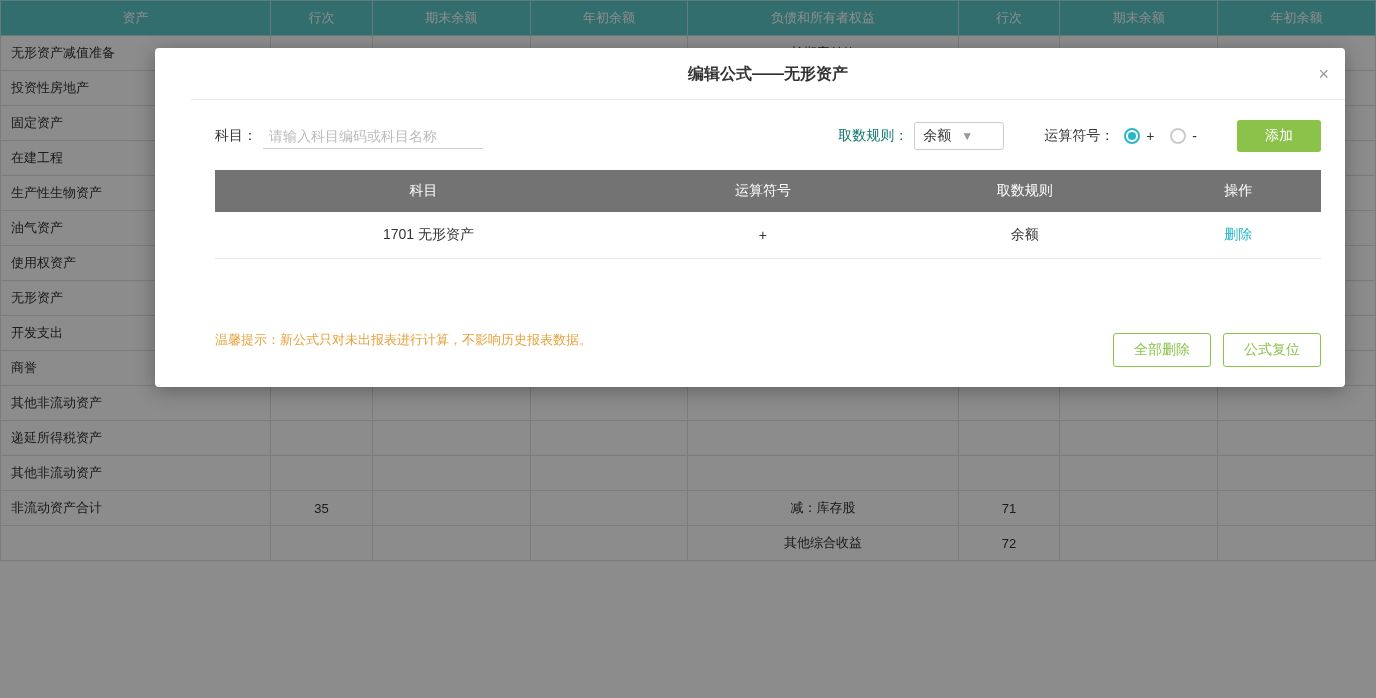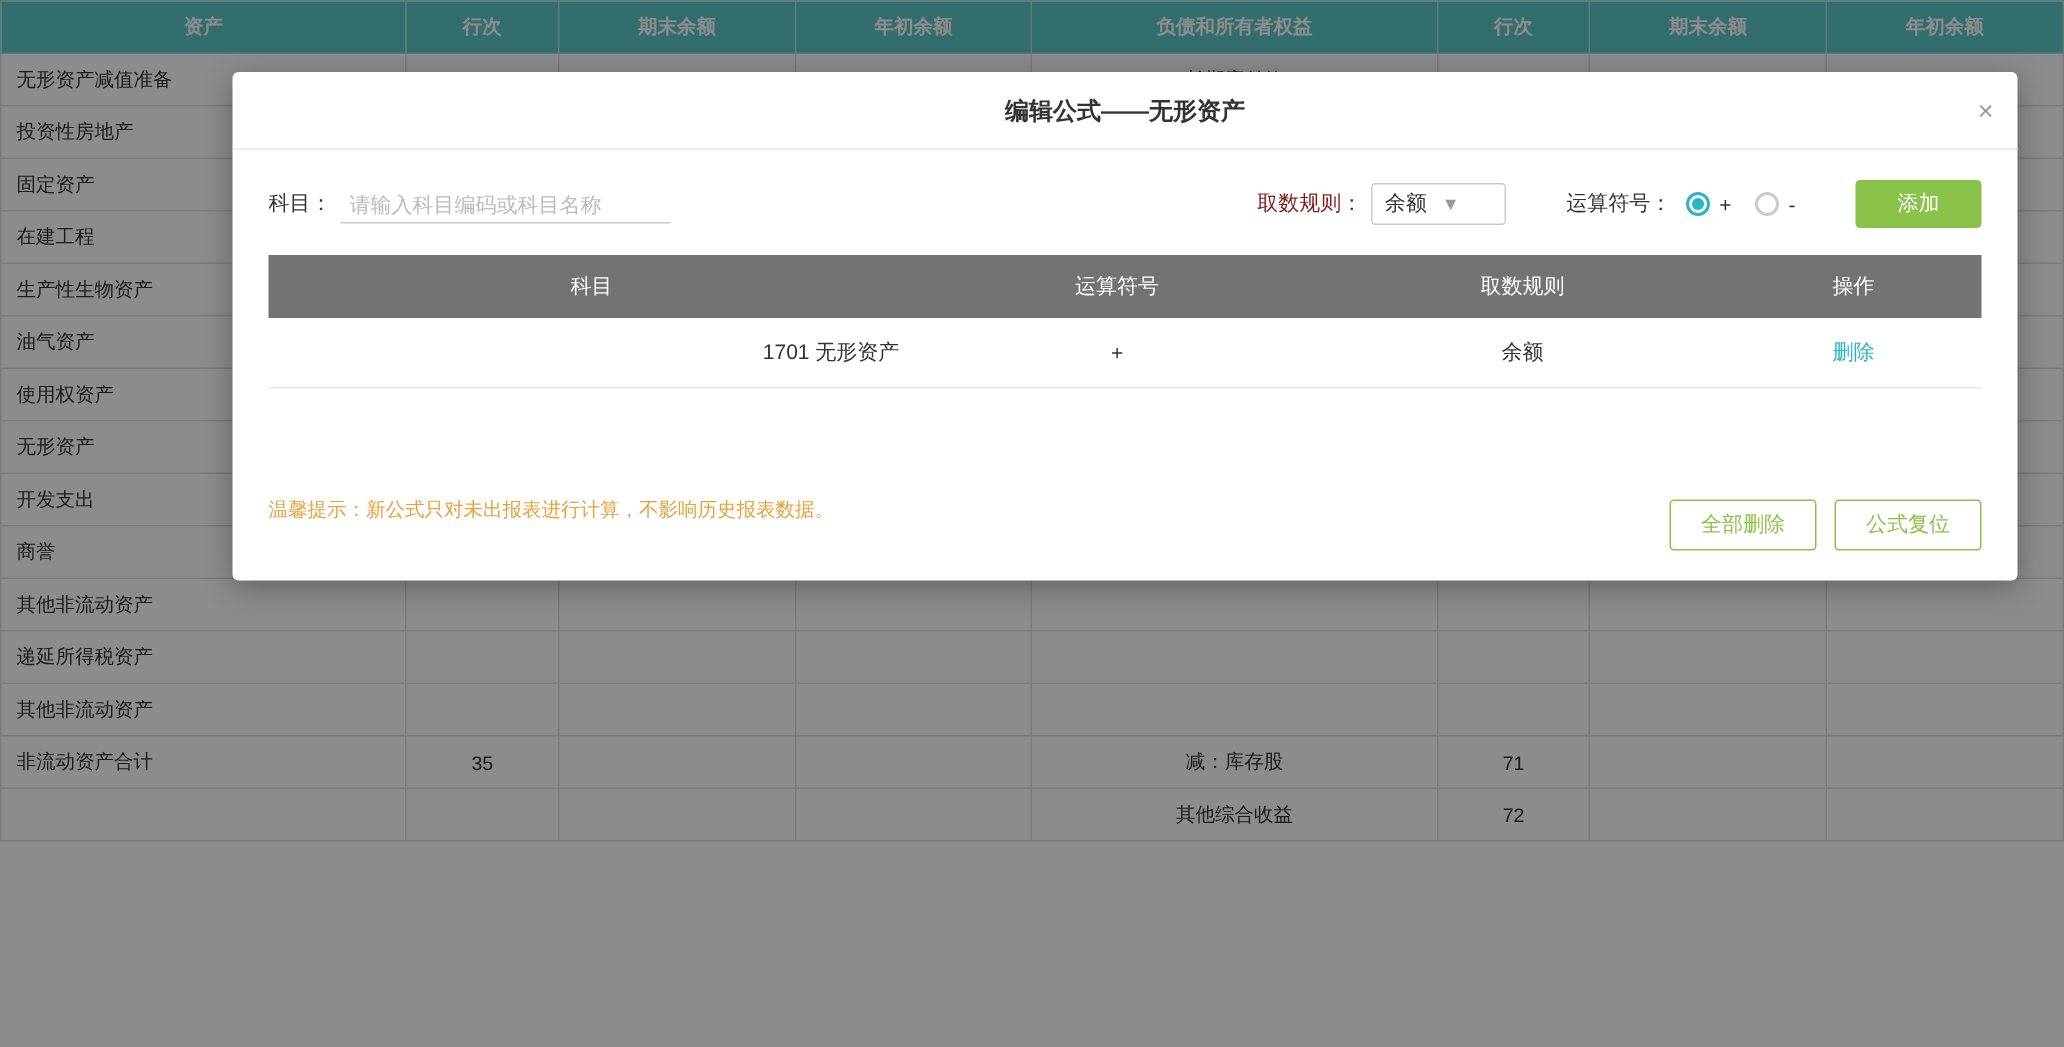--- a/index.html
+++ b/index.html
@@ -27,21 +27,21 @@
       border-collapse: collapse;
       font-size: 13px;
     }
 
     .bg-table th {
       background: #5bc8c8;
       color: #fff;
       padding: 8px 10px;
       text-align: center;
       border: 1px solid #aee0e0;
-      font-weight: bold;
+      font-weight: normal;
     }
 
     .bg-table td {
       padding: 8px 10px;
       border: 1px solid #e0e0e0;
       text-align: center;
       color: #333;
     }
 
     .bg-table td:first-child {
@@ -61,20 +61,21 @@
     
     .modal {
       position: absolute;
       top: 48px;
       left: 155px;
       width: 1190px;
       background: #fff;
       border-radius: 4px;
       z-index: 20;
       box-shadow: 0 4px 20px rgba(0,0,0,0.3);
+      padding-left: 36px;
     }
 
     .modal-header {
       padding: 16px 20px 14px;
       border-bottom: 1px solid #e8e8e8;
       display: flex;
       align-items: center;
       justify-content: center;
       position: relative;
     }
@@ -129,21 +130,21 @@
       background: transparent;
     }
 
     .form-input::placeholder { color: #bbb; }
 
     .form-separator {
       flex: 1;
     }
 
     .takeshu-label {
-      color: #7f1d1d;
+      color: #0f766e;
       font-size: 14px;
       margin-right: 6px;
       white-space: nowrap;
     }
 
     .takeshu-select {
       display: flex;
       align-items: center;
       border: 1px solid #ccc;
       border-radius: 3px;
@@ -502,21 +503,21 @@
       <thead>
         <tr>
           <th>科目</th>
           <th>运算符号</th>
           <th>取数规则</th>
           <th>操作</th>
         </tr>
       </thead>
       <tbody id="formula-tbody">
       <tr>
-            <td style="text-align: right; padding-left: 20px;">1701 无形资产</td>
+            <td style="text-align: center; padding-left: 20px;">1701 无形资产</td>
             <td>+</td>
             <td>余额</td>
             <td><a class="delete-link" href="#">删除</a></td>
           </tr>
         </tbody>
     </table>
   </div>
 
   <div class="modal-footer">
     <span class="hint-text">温馨提示：新公式只对未出报表进行计算，不影响历史报表数据。</span>

